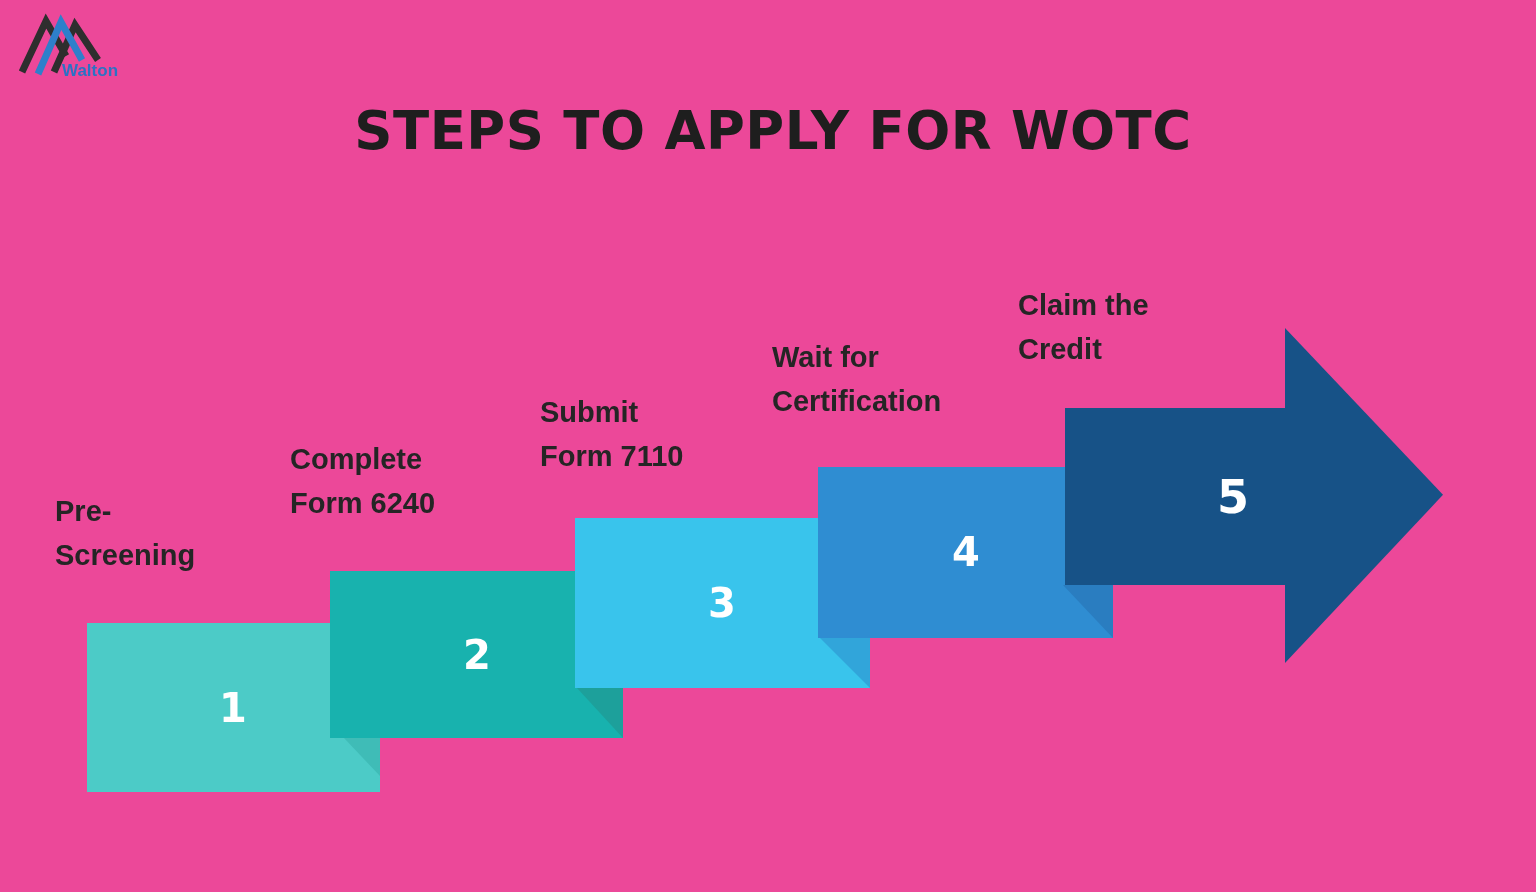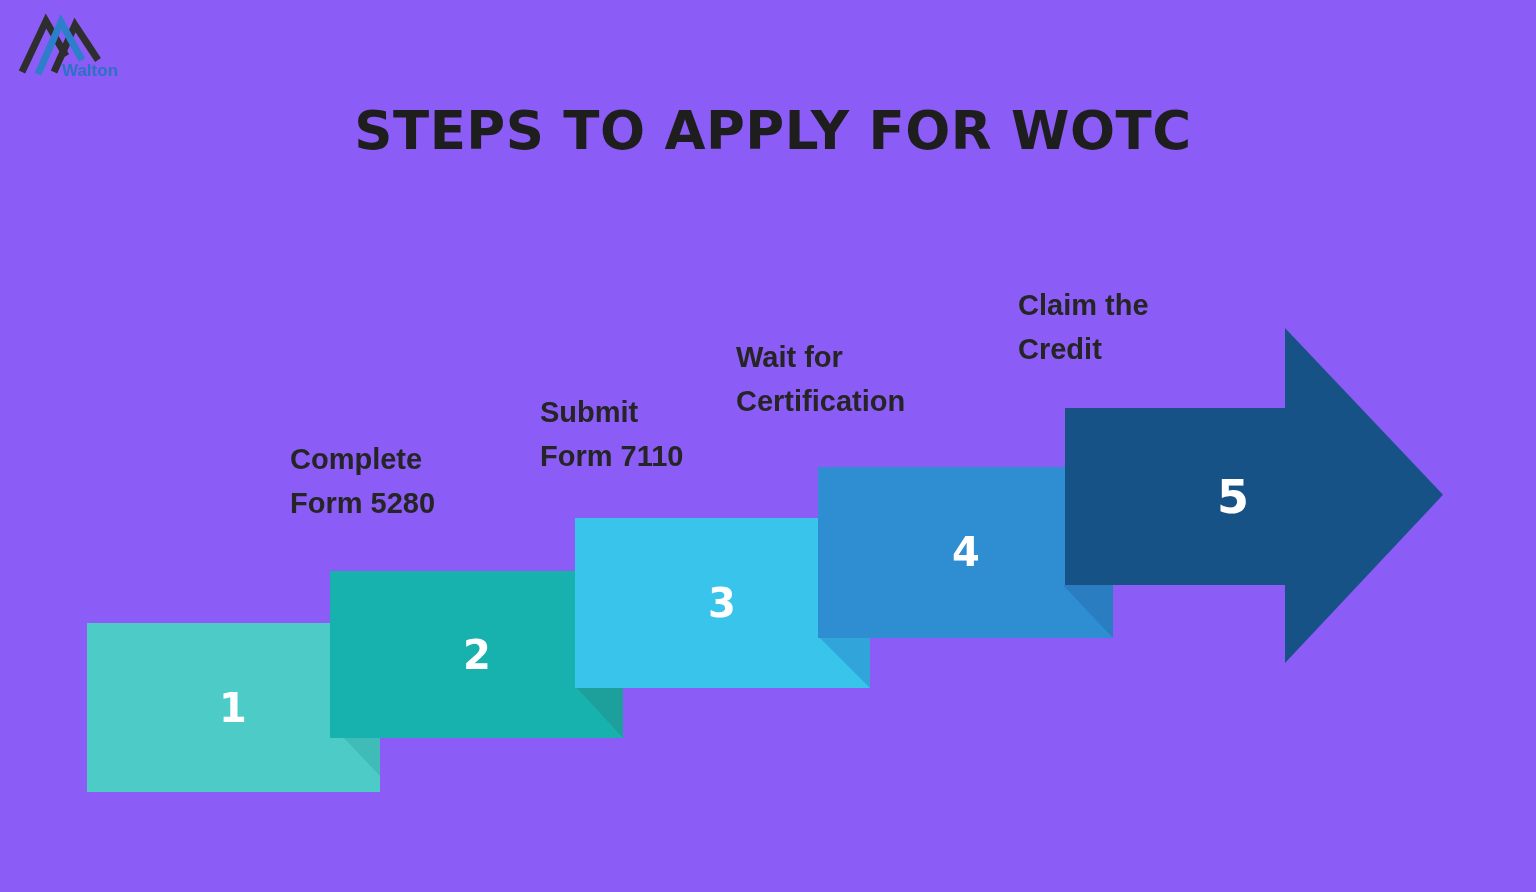--- a/index.html
+++ b/index.html
@@ -1,19 +1,19 @@
 <!DOCTYPE html>
 <html><head>
 <meta charset="utf-8">
 <style>
   html,body{margin:0;padding:0;background:#ffffff;}
   .canvas{
     position:relative;
     width:1536px;height:892px;
-    background:#8b5cf6;
+    background:#ec4899;
     overflow:hidden;
     font-family:"Liberation Sans", sans-serif;
   }
   
   .title{
     position:absolute;left:0;right:0;top:100px;
     text-align:center;
     font-family:"DejaVu Sans", sans-serif;
     font-weight:700;
     font-size:53px;
@@ -100,22 +100,24 @@
   <div class="block" style="left: 1065px; top: 408px; width: 222px; height: 177px; background-color: rgb(23, 82, 135);"></div>
 
   <div class="arrow-head" style="background-color: rgb(23, 82, 135);"></div>
 
   <div class="step-num" style="left:193px;top:678px">1</div>
   <div class="step-num" style="left:437px;top:625px">2</div>
   <div class="step-num" style="left:682px;top:573px">3</div>
   <div class="step-num" style="left:926px;top:522px">4</div>
   <div class="step-num big" style="left:1193px;top:467px">5</div>
 
+  <div class="step-label" style="left:55px;top:489px">Pre-
+Screening</div>
   <div class="step-label" style="left:290px;top:437px">Complete
-Form 5280</div>
+Form 6240</div>
   <div class="step-label" style="left:540px;top:390px">Submit
 Form 7110</div>
-  <div class="step-label" style="left:736px;top:335px">Wait for
+  <div class="step-label" style="left:772px;top:335px">Wait for
 Certification</div>
   <div class="step-label" style="left:1018px;top:283px">Claim the
 Credit</div>
 
 </div>
 
 </body></html>

